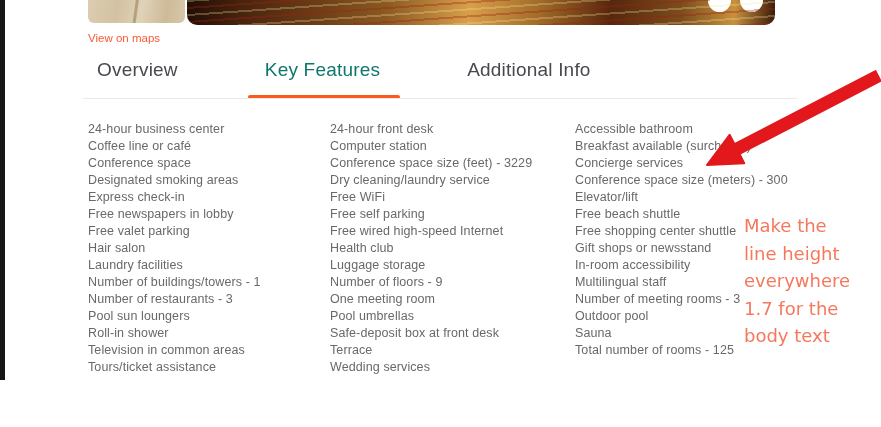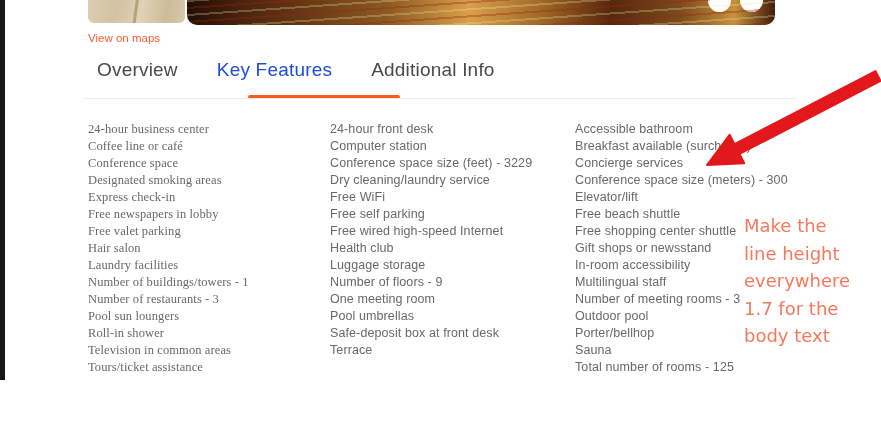--- a/index.html
+++ b/index.html
@@ -32,32 +32,32 @@
   .photo-dot{position:absolute;width:23px;height:23px;border-radius:50%;background:#ffffff;top:-11px;}
   .dot-1{left:521px;}
   .dot-2{left:553px;}
 
   .view-on-maps{
     position:absolute;left:88px;top:32px;font-size:11.5px;color:#f95a33;
     cursor:pointer;
   }
 
   
-  .tabs{position:absolute;left:97px;top:59px;display:flex;column-gap:39px;}
+  .tabs{position:absolute;left:97px;top:59px;display:flex;column-gap:87px;}
   .tab{font-size:19px;font-weight:500;letter-spacing:0.2px;color:#48484e;cursor:pointer;}
-  .tab.active{color:#1d4ed8;}
+  .tab.active{color:#0f766e;}
   .tab-underline{
     position:absolute;left:248px;top:95px;width:152px;height:4px;border-radius:2px;
     background:#fb5a1f;
   }
   .tabs-divider{position:absolute;left:83px;top:98px;width:714px;height:1px;background:#ebebeb;}
 
   
   .amenity-col{position:absolute;top:121px;width:230px;}
-  .col-1{left:88px;font-family:Liberation Serif, serif;}
+  .col-1{left:88px;}
   .col-2{left:322px;margin-left:8px;}
   .col-3{left:551px;margin-left:24px;}
   .amenity{
     font-size:12.5px;line-height:17px;color:#68686d;letter-spacing:0.1px;
     white-space:nowrap;
   }
 
   
   .annotation{
     position:absolute;left:744px;top:212px;width:140px;
@@ -122,35 +122,35 @@
       <div class="amenity">Free WiFi</div>
       <div class="amenity">Free self parking</div>
       <div class="amenity">Free wired high-speed Internet</div>
       <div class="amenity">Health club</div>
       <div class="amenity">Luggage storage</div>
       <div class="amenity">Number of floors - 9</div>
       <div class="amenity">One meeting room</div>
       <div class="amenity">Pool umbrellas</div>
       <div class="amenity">Safe-deposit box at front desk</div>
       <div class="amenity">Terrace</div>
+      <div class="amenity">Wedding services</div>
     </div>
   <div class="amenity-col col-3">
       <div class="amenity">Accessible bathroom</div>
       <div class="amenity">Breakfast available (surcharge)</div>
       <div class="amenity">Concierge services</div>
       <div class="amenity">Conference space size (meters) - 300</div>
       <div class="amenity">Elevator/lift</div>
       <div class="amenity">Free beach shuttle</div>
       <div class="amenity">Free shopping center shuttle</div>
       <div class="amenity">Gift shops or newsstand</div>
       <div class="amenity">In-room accessibility</div>
       <div class="amenity">Multilingual staff</div>
       <div class="amenity">Number of meeting rooms - 3</div>
       <div class="amenity">Outdoor pool</div>
-      <div class="amenity">Porter/bellhop</div>
       <div class="amenity">Sauna</div>
       <div class="amenity">Total number of rooms - 125</div>
     </div>
 
   <div class="annotation">
     <div>Make the</div>
     <div>line height</div>
     <div>everywhere</div>
     <div>1.7 for the</div>
     <div>body text</div>

